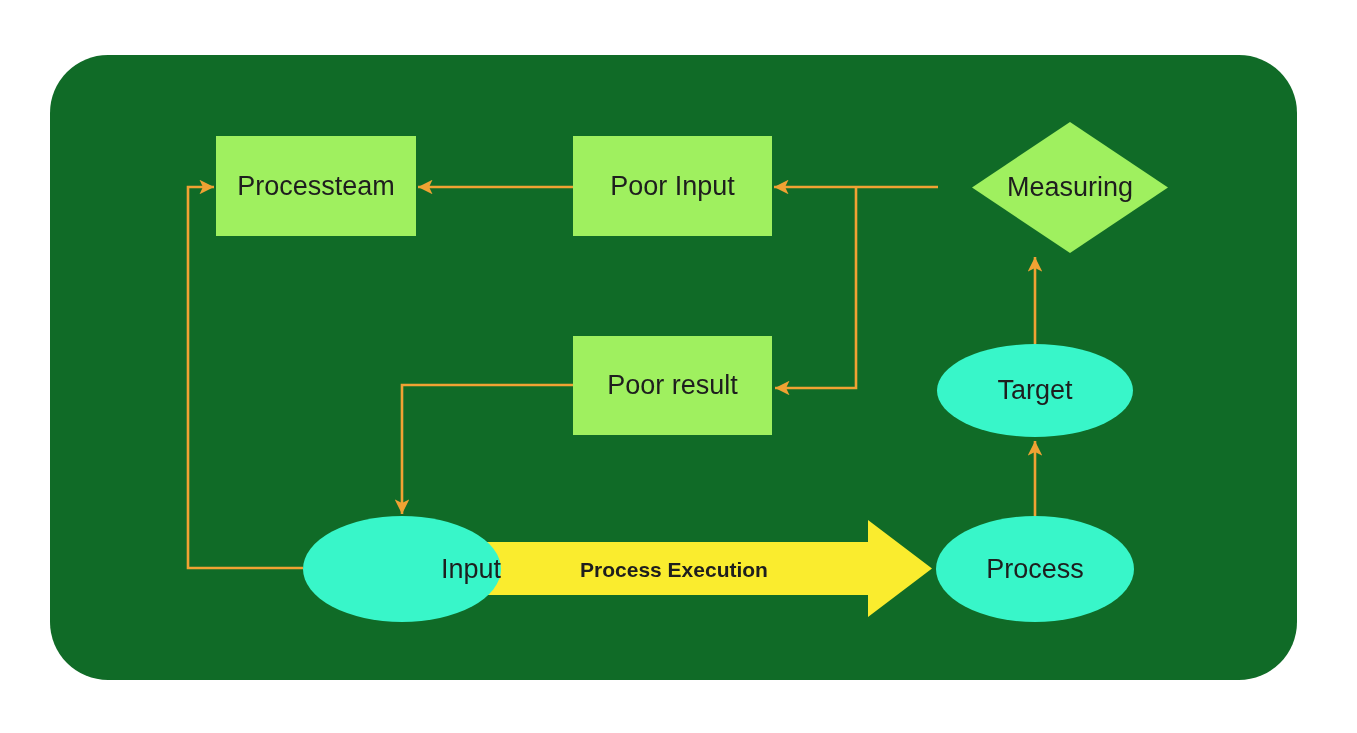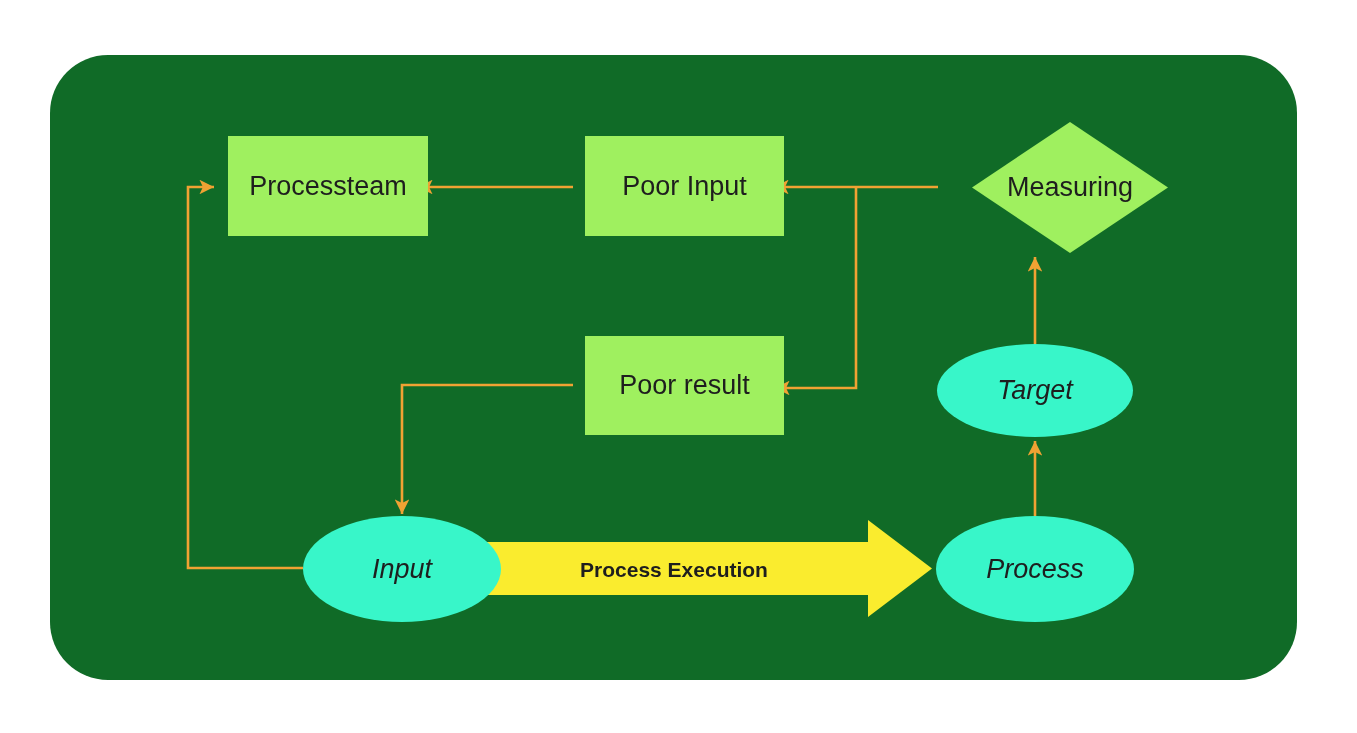--- a/index.html
+++ b/index.html
@@ -31,26 +31,26 @@
     z-index:1;
   }
   .node{
     position:absolute;
     display:flex;align-items:center;justify-content:center;
     color:var(--label-text);
     font-size:27px;
     z-index:2;
     text-align:center;
   }
-  .rect{background:var(--node-green);margin-left:12px;}
+  .rect{background:var(--node-green);}
   .diamond{
     background:var(--node-green);
     clip-path:polygon(50% 0%,100% 50%,50% 100%,0% 50%);
   }
-  .ellipse{background:var(--node-cyan);border-radius:50%;font-style:italic;}
+  .ellipse{background:var(--node-cyan);border-radius:50%;}
   .node-label{pointer-events:none;}
   .arrow-label{
     font-weight:bold;
     font-size:21px;
     fill:var(--label-text);
     text-anchor:middle;
   }
 </style>
 </head>
 <body>
@@ -91,21 +91,21 @@
   </div>
 
   <div class="node diamond" style="left:972px;top:122px;width:196px;height:131px;">
     <span class="node-label">Measuring</span>
   </div>
 
   <div class="node ellipse" style="left:937px;top:344px;width:196px;height:93px;">
     <span class="node-label">Target</span>
   </div>
 
-  <div class="node ellipse" style="left:303px;top:516px;width:198px;height:106px;">
+  <div class="node ellipse" style="left:303px;top:516px;width:198px;height:106px;justify-content:flex-end;">
     <span class="node-label">Input</span>
   </div>
 
   <div class="node ellipse" style="left:936px;top:516px;width:198px;height:106px;">
     <span class="node-label">Process</span>
   </div>
 
 </div>
 
 </body></html>

